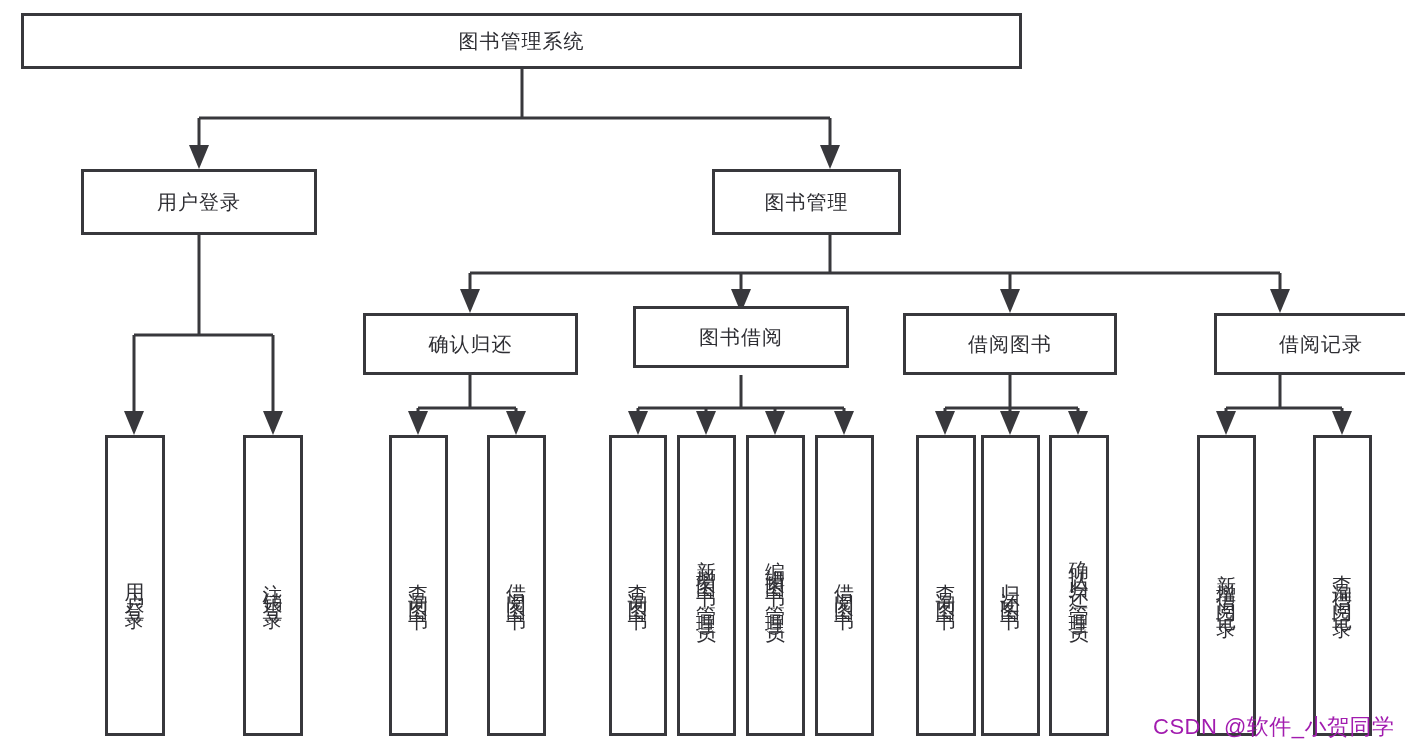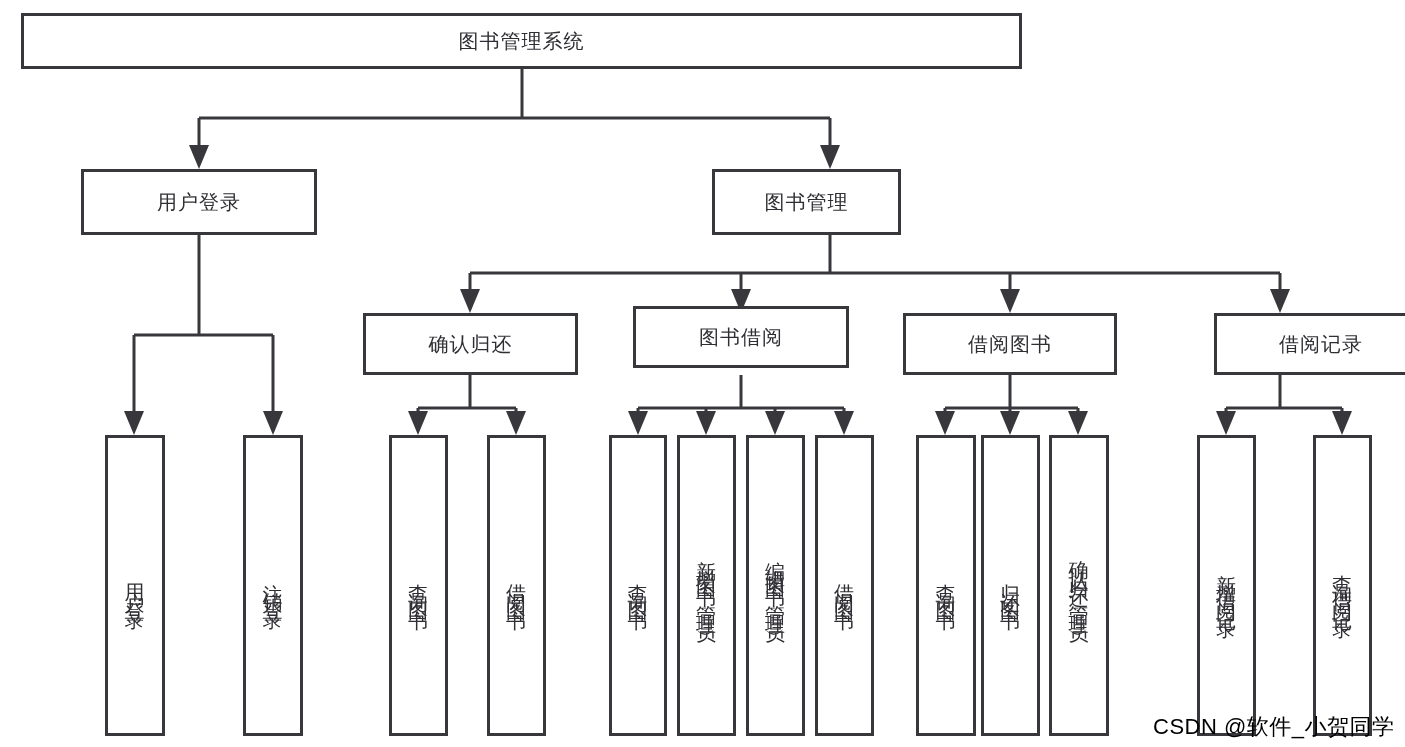--- a/index.html
+++ b/index.html
@@ -94,14 +94,14 @@
       <div class="node vertical" style="left: 609px; top: 435px; width: 58px; height: 301px;">查询图书</div>
       <div class="node vertical" style="left: 677px; top: 435px; width: 59px; height: 301px;">新增图书（管理员）</div>
       <div class="node vertical" style="left: 746px; top: 435px; width: 59px; height: 301px;">编辑图书（管理员）</div>
       <div class="node vertical" style="left: 815px; top: 435px; width: 59px; height: 301px;">借阅图书</div>
       <div class="node vertical" style="left: 916px; top: 435px; width: 60px; height: 301px;">查询图书</div>
       <div class="node vertical" style="left: 981px; top: 435px; width: 59px; height: 301px;">归还图书</div>
       <div class="node vertical" style="left: 1049px; top: 435px; width: 60px; height: 301px;">确认归还（管理员）</div>
       <div class="node vertical" style="left: 1197px; top: 435px; width: 59px; height: 301px;">新增借阅记录</div>
       <div class="node vertical" style="left: 1313px; top: 435px; width: 59px; height: 301px;">查询借阅记录</div>
     </div>
-  <div class="watermark" style="left: 1153px; top: 712px; color: #000000;">CSDN @软件_小贺同学</div>
+  <div class="watermark" style="left: 1153px; top: 712px; color: #a21caf;">CSDN @软件_小贺同学</div>
 </div>
 
 </body></html>

